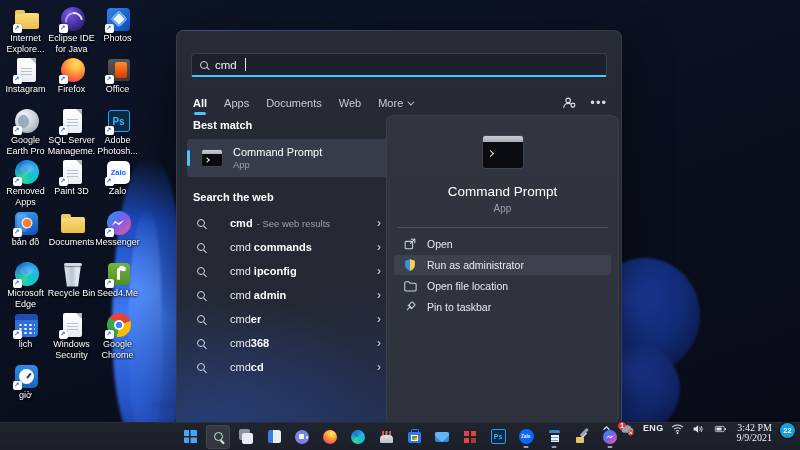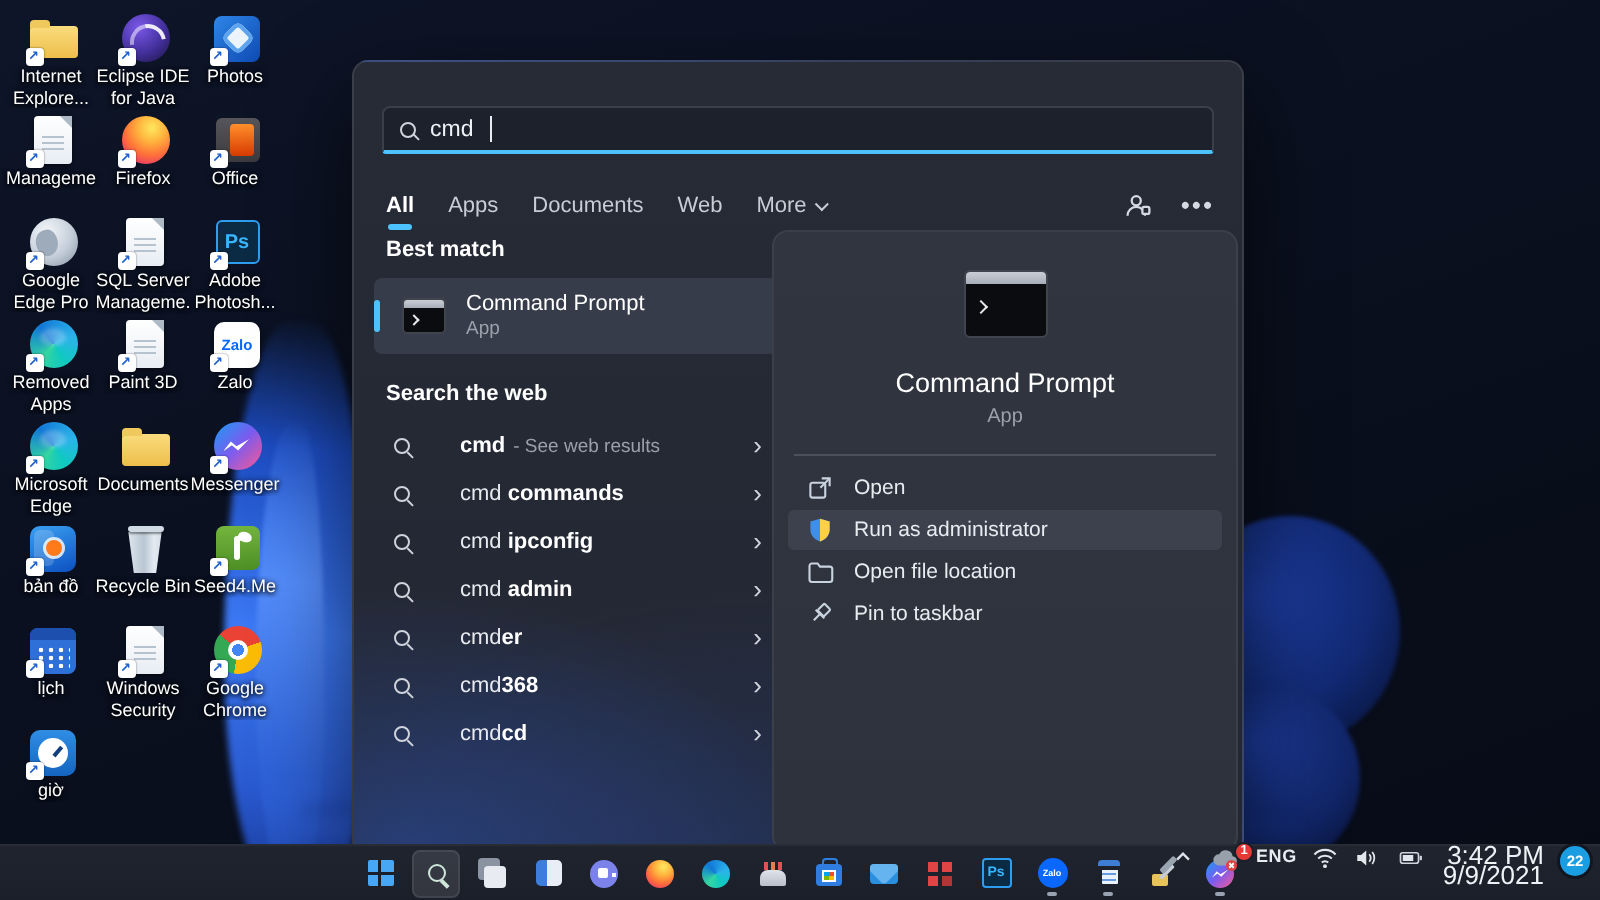--- a/index.html
+++ b/index.html
@@ -222,21 +222,21 @@
   .t-tools { width:13px; height:13px; position:relative; }
   .t-tools::before { content:''; position:absolute; left:0; bottom:0; width:8px; height:6px; background:#e8c35a; border-radius:1px; }
   .t-tools::after { content:''; position:absolute; right:0px; top:1px; width:10px; height:2.5px; background:#9aa3b0; border-radius:1px; transform:rotate(-45deg); box-shadow:-3px 2px 0 -0.5px #c7cdd6; }
   .t-msgr { width:14px; height:14px; border-radius:50%; background:linear-gradient(135deg,#2196f3 5%,#7b5cf0 50%,#f05a9b 95%); position:relative; }
   .t-msgr::before { content:''; position:absolute; left:3px; top:5px; width:8px; height:5px; background:#fff; clip-path:polygon(0 85%, 30% 22%, 52% 52%, 100% 8%, 58% 78%, 34% 46%); }
   .badge { position:absolute; top:-4px; right:-5px; min-width:10px; height:10px; border-radius:5px; background:#e53935; color:#fff; font-size:6.5px; font-weight:bold; display:flex; align-items:center; justify-content:center; padding:0 2px; border:1px solid #1b1f29; }
 
   .tray { position:absolute; right:5px; top:0; bottom:0; display:flex; align-items:flex-start; gap:8px; }
   .tray-it { display:flex; align-items:center; justify-content:center; cursor:pointer; position:relative; }
   .lang { font-size:9px; font-weight:bold; color:#e8ebf0; letter-spacing:.3px; }
-  .clock { text-align:right; font-size:13px; line-height:10px; color:#eef1f5; cursor:pointer; }
+  .clock { text-align:right; font-size:10px; line-height:10px; color:#eef1f5; cursor:pointer;font-family:Liberation Serif, serif; }
   .nbadge { width:15px; height:15px; border-radius:50%; background:#1b9de2; color:#fff; font-size:7.5px; font-weight:bold; display:flex; align-items:center; justify-content:center; box-shadow:0 0 0 1.5px rgba(10,14,25,.6); cursor:pointer; }
 </style>
 </head>
 <body>
 
 <div class="wall">
   <div class="bloom-left"></div>
   <div class="bloom-left2"></div>
   <div class="bloom-right"></div>
   <div class="bloom-glow"></div>
@@ -249,49 +249,49 @@
           <span class="g"></span>
           <span class="sc"></span>
         </div>
       <div class="di-label">Internet Explore...</div>
     </div>
     <div class="di">
       <div class="di-img ic-page">
           <span class="g"></span>
           <span class="sc"></span>
         </div>
-      <div class="di-label">Manageme</div>
+      <div class="di-label">Instagram</div>
     </div>
     <div class="di">
       <div class="di-img ic-earth">
           <span class="g"></span>
           <span class="sc"></span>
         </div>
-      <div class="di-label">Google Edge Pro</div>
+      <div class="di-label">Google Earth Pro</div>
     </div>
     <div class="di">
       <div class="di-img ic-edge">
           <span class="g"></span>
           <span class="sc"></span>
         </div>
       <div class="di-label">Removed Apps</div>
     </div>
     <div class="di">
+      <div class="di-img ic-map">
+          <span class="g"></span>
+          <span class="sc"></span>
+        </div>
+      <div class="di-label">bản đồ</div>
+    </div>
+    <div class="di">
       <div class="di-img ic-edge">
           <span class="g"></span>
           <span class="sc"></span>
         </div>
       <div class="di-label">Microsoft Edge</div>
-    </div>
-    <div class="di">
-      <div class="di-img ic-map">
-          <span class="g"></span>
-          <span class="sc"></span>
-        </div>
-      <div class="di-label">bản đồ</div>
     </div>
     <div class="di">
       <div class="di-img ic-cal">
           <span class="g"></span>
           <span class="sc"></span>
         </div>
       <div class="di-label">lịch</div>
     </div>
     <div class="di">
       <div class="di-img ic-clock">

